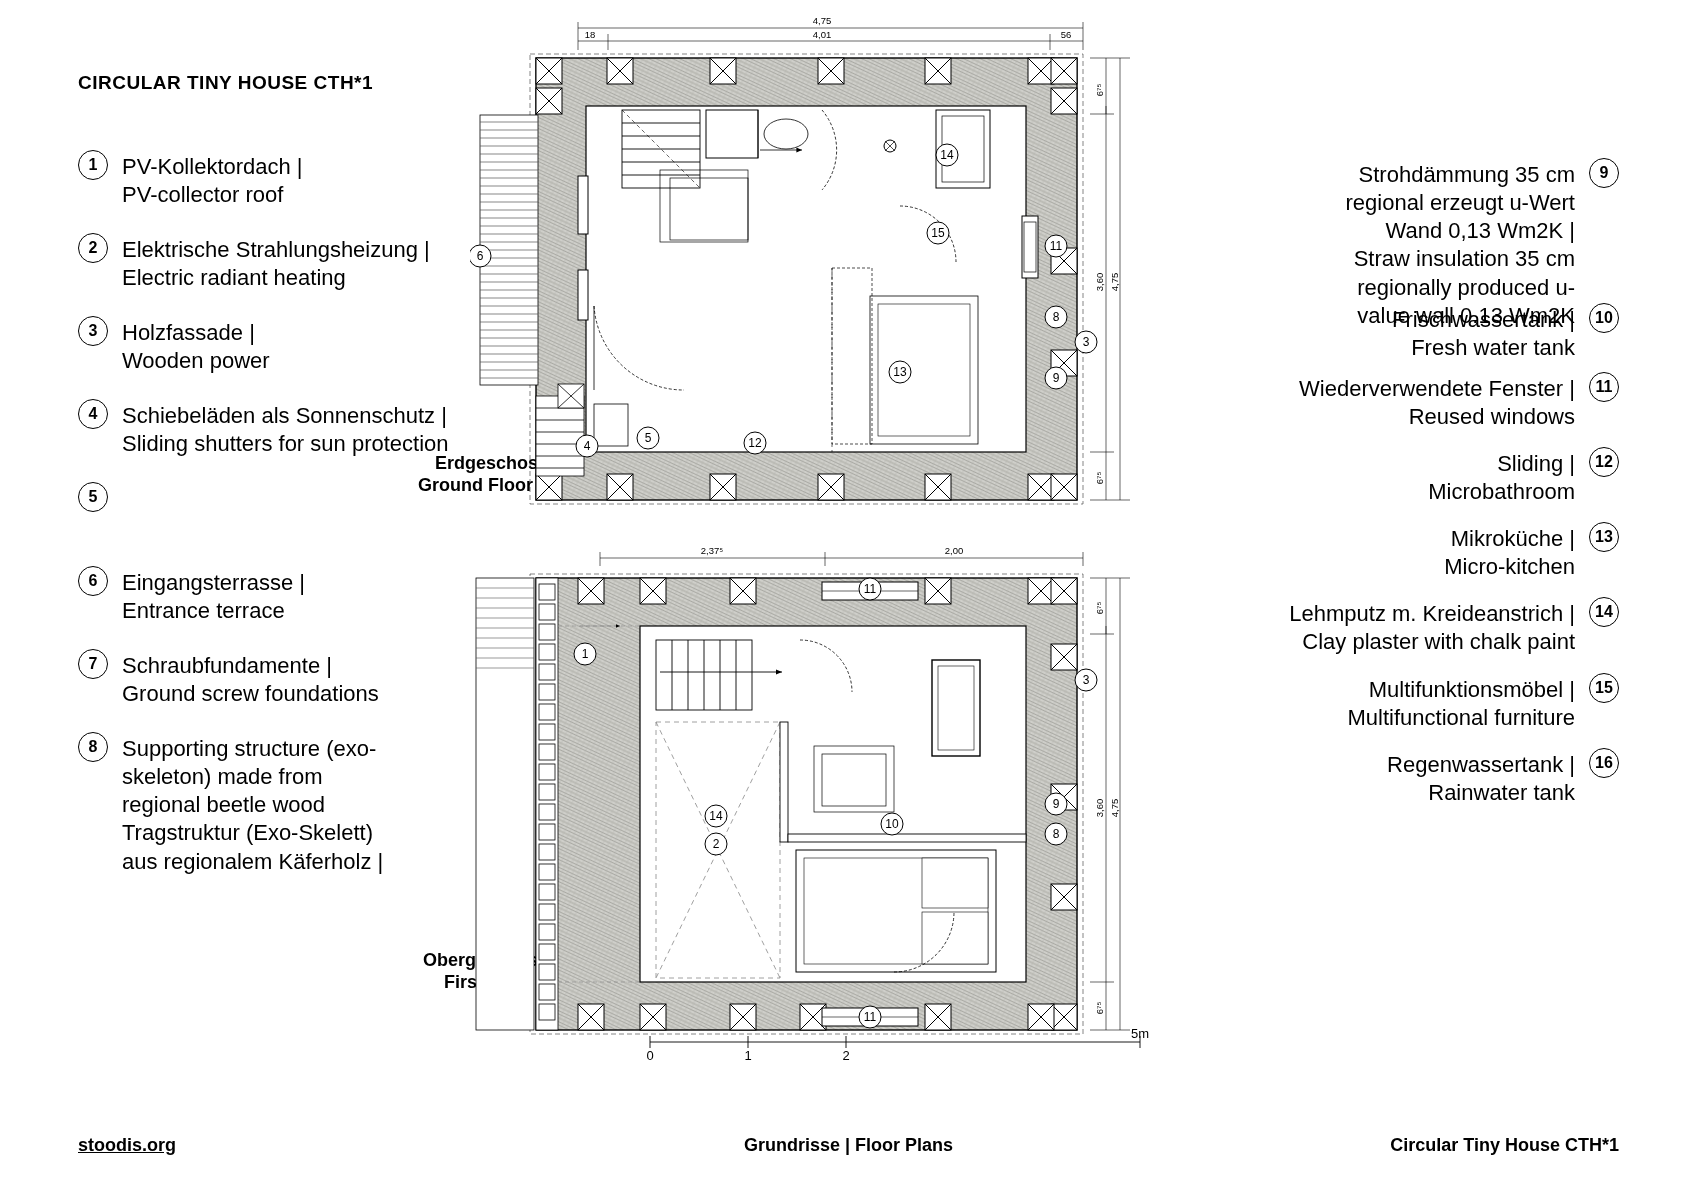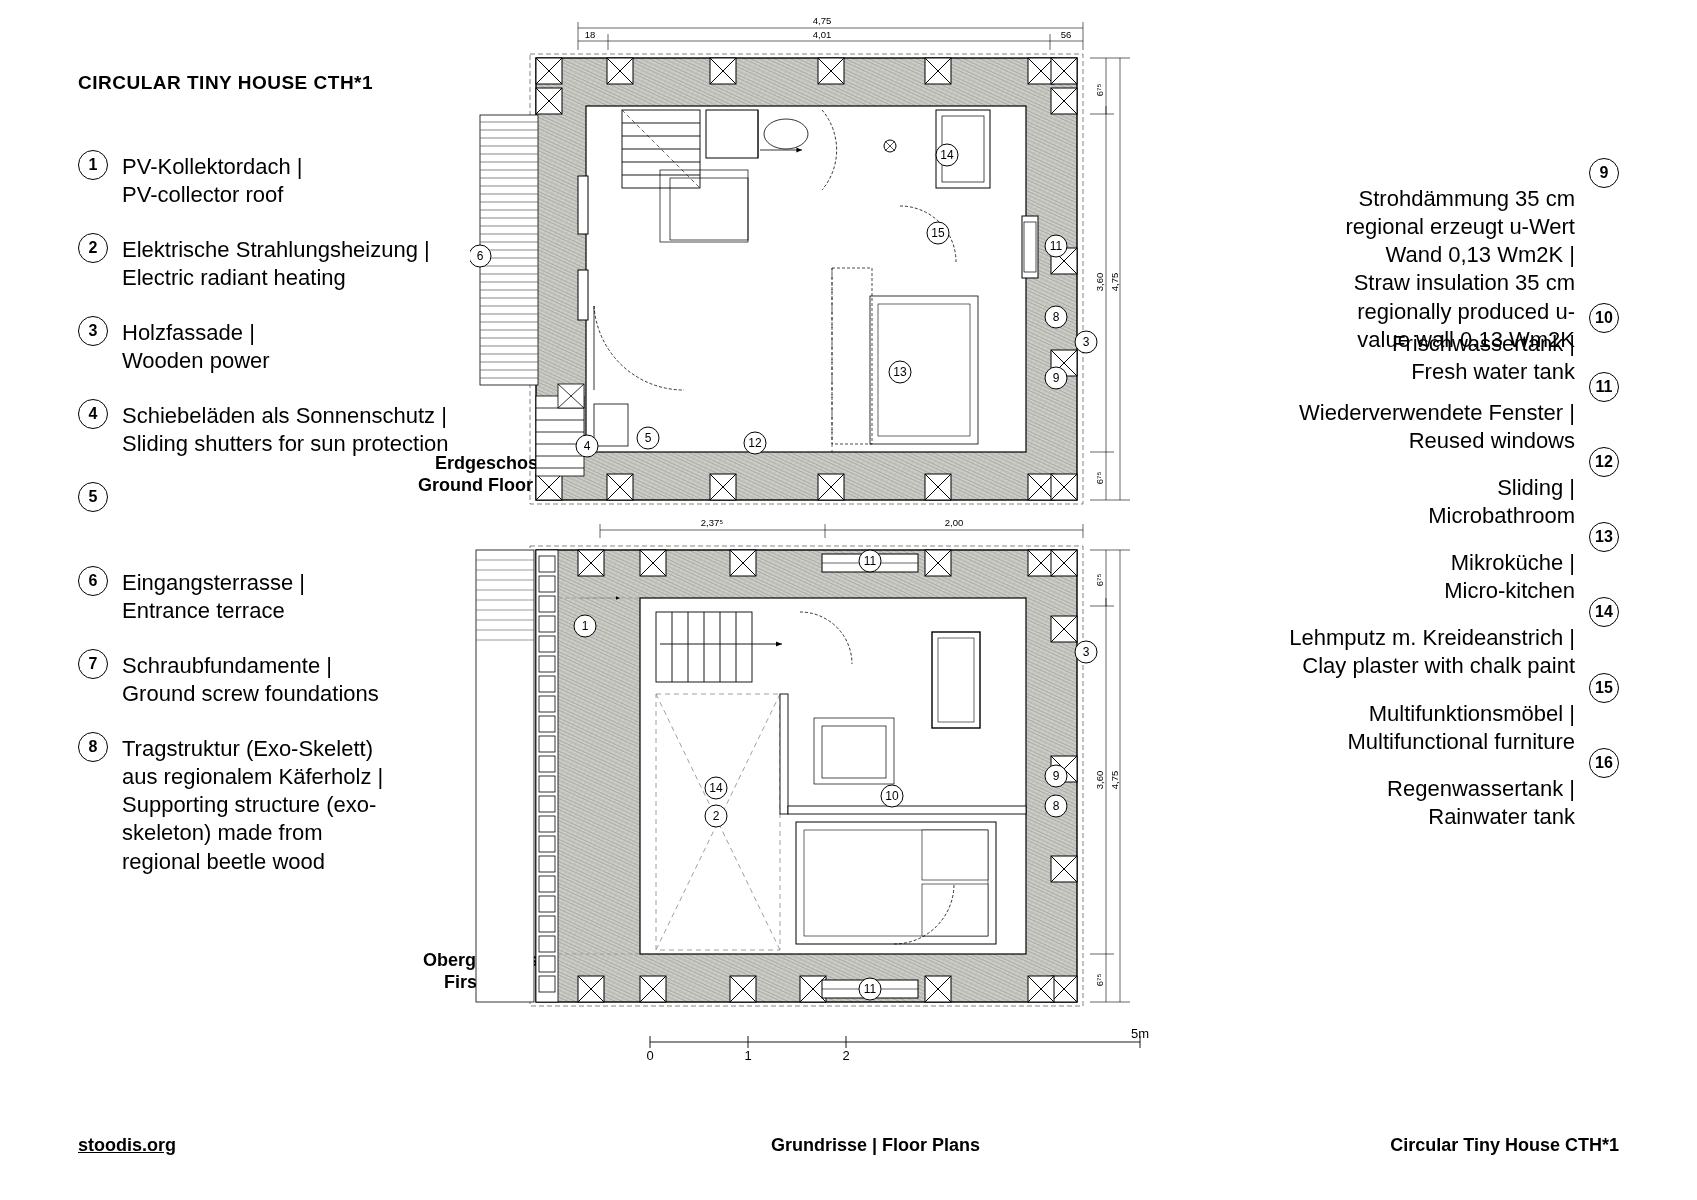--- a/index.html
+++ b/index.html
@@ -54,21 +54,21 @@
     box-sizing: border-box;
   }
   .legend-left .num-badge { margin-right: 14px; }
   .legend-right .num-badge { margin-left: 14px; }
 
   .legend-text {
     font-size: 22px;
     line-height: 1.28;
     padding-top: 3px;
   }
-  .legend-right .legend-text { text-align: right; margin-top: 24px; }
+  .legend-right .legend-text { text-align: right; }
 
   
   .floor-label {
     position: absolute;
     font-size: 18px;
     font-weight: bold;
     line-height: 1.22;
     text-align: right;
   }
   .floor-label .clock {
@@ -97,29 +97,29 @@
   }
 
   
   .footer-text {
     position: absolute;
     bottom: 44px;
     font-size: 18px;
     font-weight: bold;
   }
   #footer-left { left: 78px; text-decoration: underline; }
-  #footer-center { left: 50%; transform: translateX(-50%); font-size: 18px; margin-left: 27px; }
+  #footer-center { left: 50%; transform: translateX(-50%); font-size: 18px; }
   #footer-right { right: 78px; }
 
   
   .plan {
     position: absolute;
   }
   #plan-ground { left: 470px; top: 10px; width: 720px; height: 510px; }
-  #plan-first  { left: 470px; top: 516px; width: 720px; height: 510px; }
+  #plan-first  { left: 470px; top: 544px; width: 720px; height: 510px; }
 
   .plan svg { display: block; }
   .dim-text {
     font-size: 9.5px;
     font-family: "Liberation Sans", sans-serif;
   }
 </style>
 </head>
 <body>
 
@@ -175,22 +175,22 @@
     <div class="num-badge">7</div>
     <div class="legend-text">
       <div>Schraubfundamente |</div>
       <div>Ground screw foundations</div>
     </div>
   </div>
 
   <div class="legend-item legend-left" style="top:732px; width:330px">
     <div class="num-badge">8</div>
     <div class="legend-text" style="max-width:262px">
+      <div>Supporting structure (exo-skeleton) made from regional beetle wood</div>
       <div>Tragstruktur (Exo-Skelett) aus regionalem Käferholz |</div>
-      <div>Supporting structure (exo-skeleton) made from regional beetle wood</div>
     </div>
   </div>
 
   <div class="legend-item legend-right" style="top:158px; width:330px; justify-content:flex-start">
     <div class="num-badge">9</div>
     <div class="legend-text" style="max-width:270px">
       <div>Strohdämmung 35 cm regional erzeugt u-Wert Wand 0,13 Wm2K |</div>
       <div>Straw insulation 35 cm regionally produced u-value wall 0.13 Wm2K</div>
     </div>
   </div>

